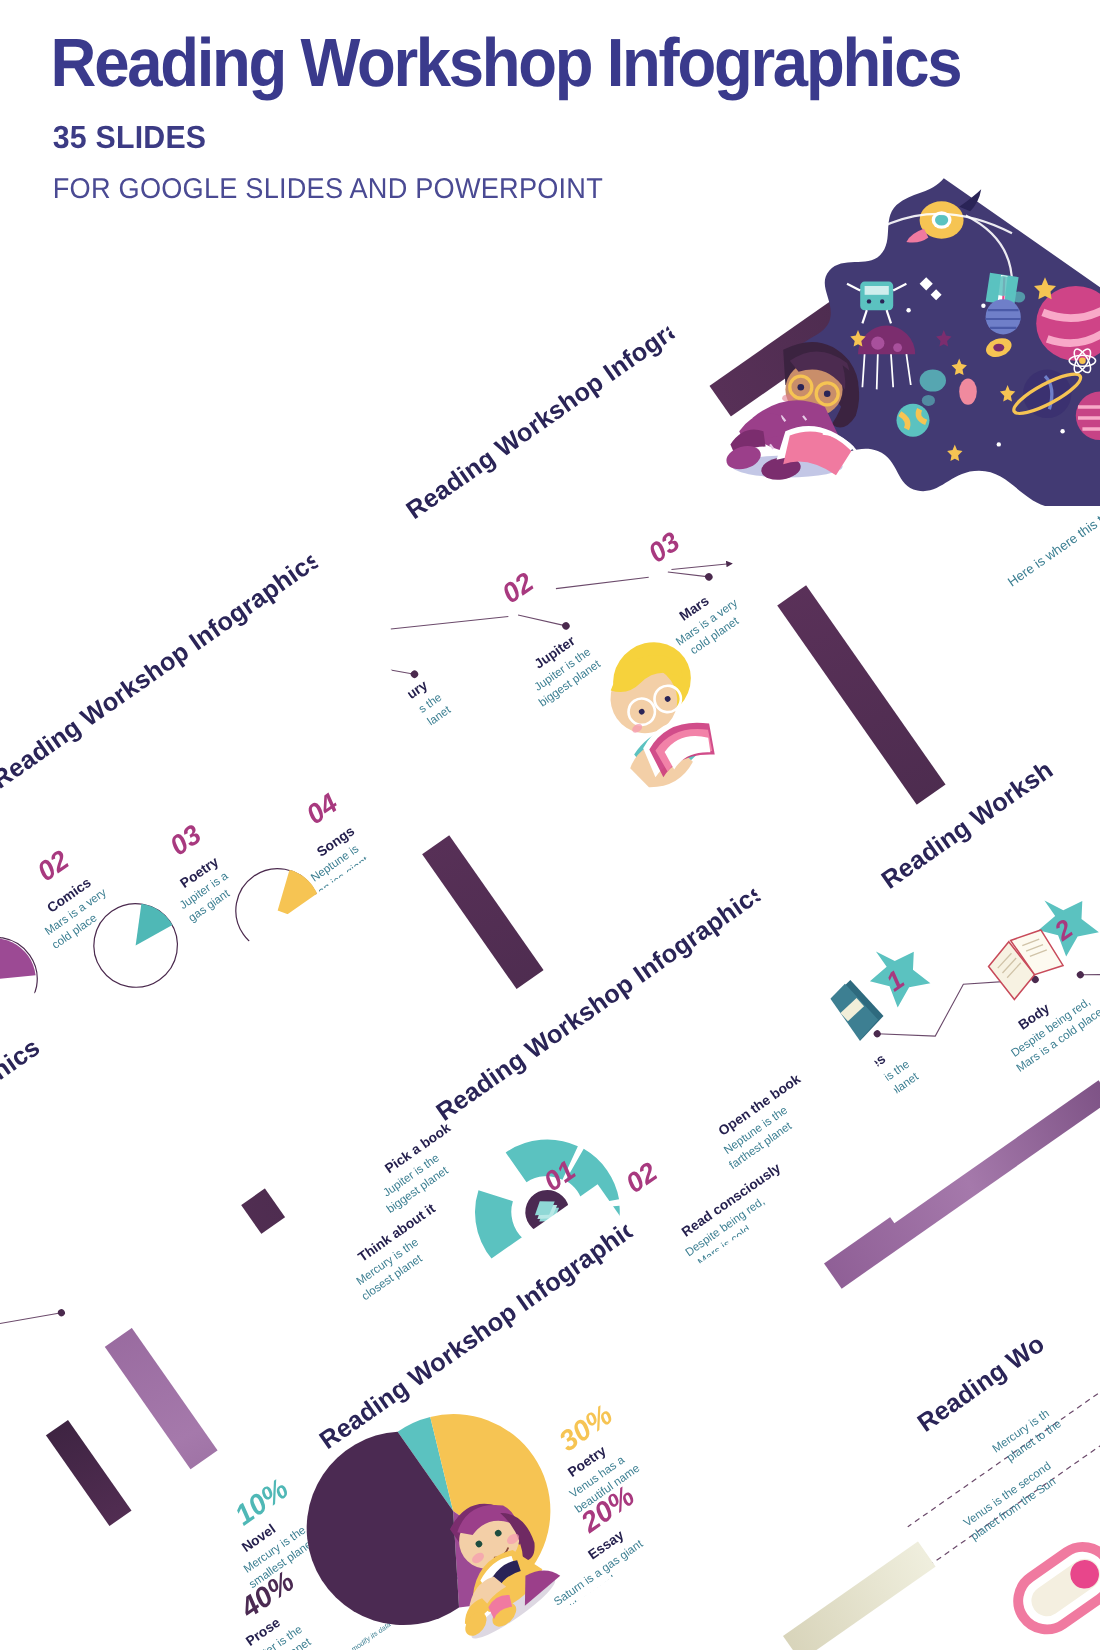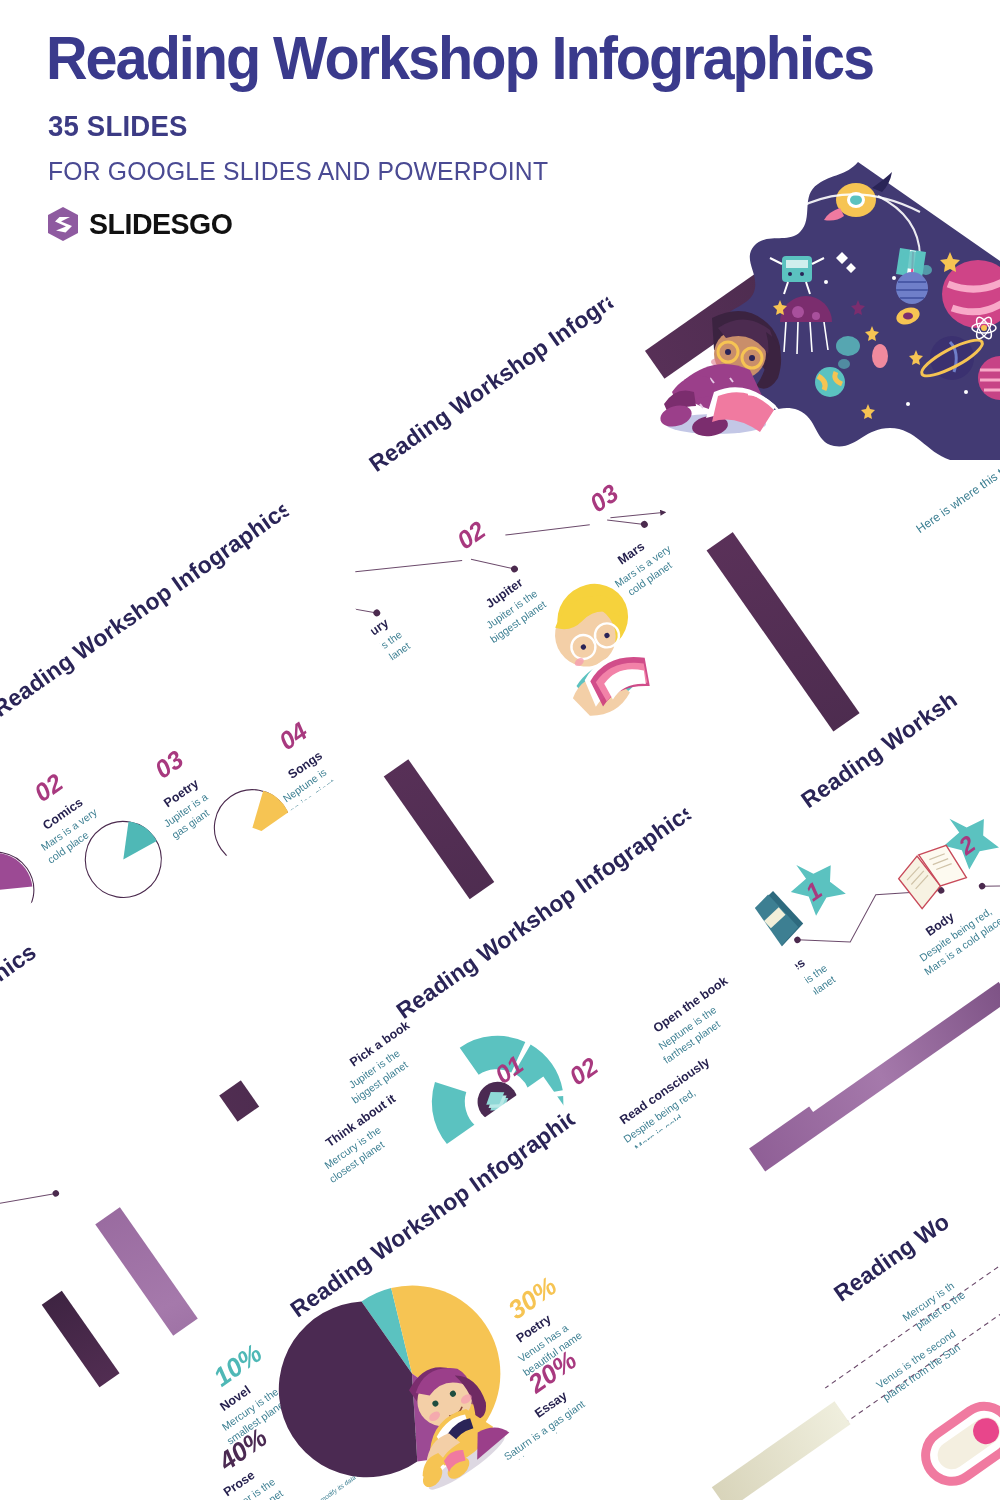--- a/index.html
+++ b/index.html
@@ -509,22 +509,13 @@
         <path d="M78 86 q22 2 34 22" stroke="#fff" stroke-width="2.4" fill="none"></path>
       </g>
     </svg>
   </div>
 </div>
 
 <div id="header">
   <div id="main-title">Reading Workshop Infographics</div>
   <div id="slides-count">35 SLIDES</div>
   <div id="platforms">FOR GOOGLE SLIDES AND POWERPOINT</div>
-  <div id="brand">
-    <span id="brand-mark">
-      <svg viewBox="0 0 34 36" width="34" height="36">
-        <path d="M17 1 L32 9 L32 27 L17 35 L2 27 L2 9 z" fill="#8e5aa0"></path>
-        <path d="M24 11 L13.5 11 L9 15.5 L20 20.5 L10 24.5 L19.5 26.5 L26 20 L15 15.5 z" fill="#ffffff"></path>
-      </svg>
-    </span>
-    <span id="brand-name">SLIDESGO</span>
-  </div>
 </div>
 
 </body></html>

